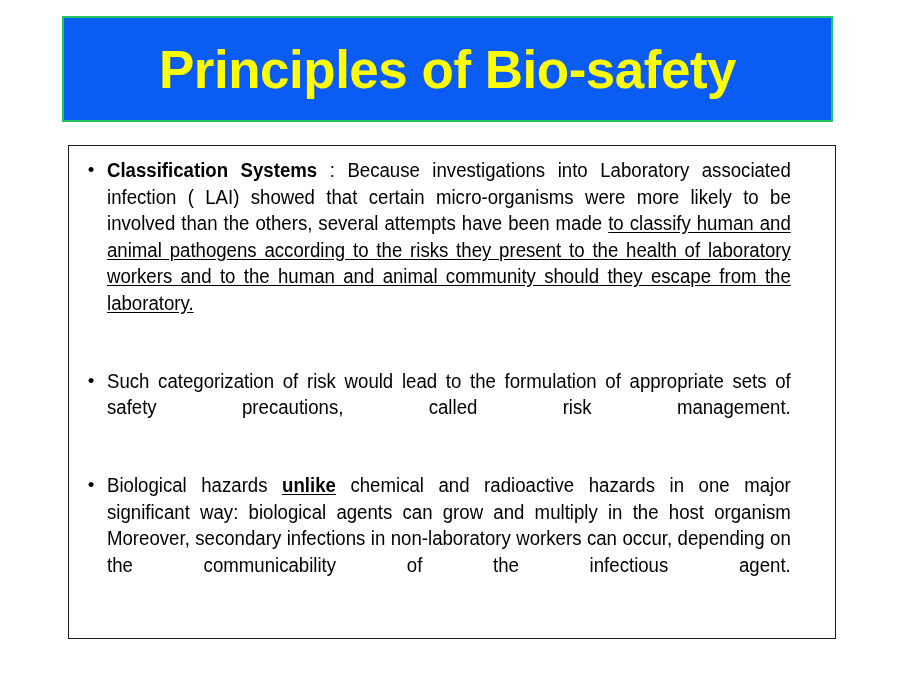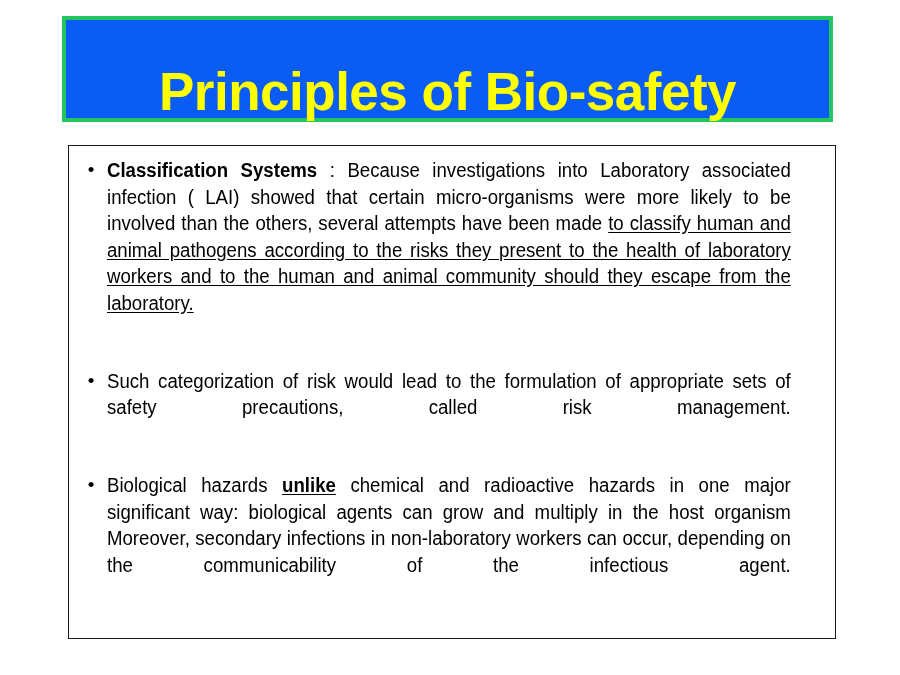--- a/index.html
+++ b/index.html
@@ -25,24 +25,24 @@
   }
 
   
   #title-box {
     position: absolute;
     left: 62px;
     top: 16px;
     width: 771px;
     height: 106px;
     background: #0a5cf5;
-    border: 4px solid #22c55e;
+    border: 2px solid #22c55e;
     box-sizing: border-box;
     display: flex;
-    align-items: flex-end;
+    align-items: center;
     justify-content: center;
   }
   #title-text {
     color: #ffff00;
     font-family: "Liberation Sans", sans-serif;
     font-weight: bold;
     font-size: 53px;
     line-height: 1;
     letter-spacing: -0.5px;
     white-space: nowrap;

